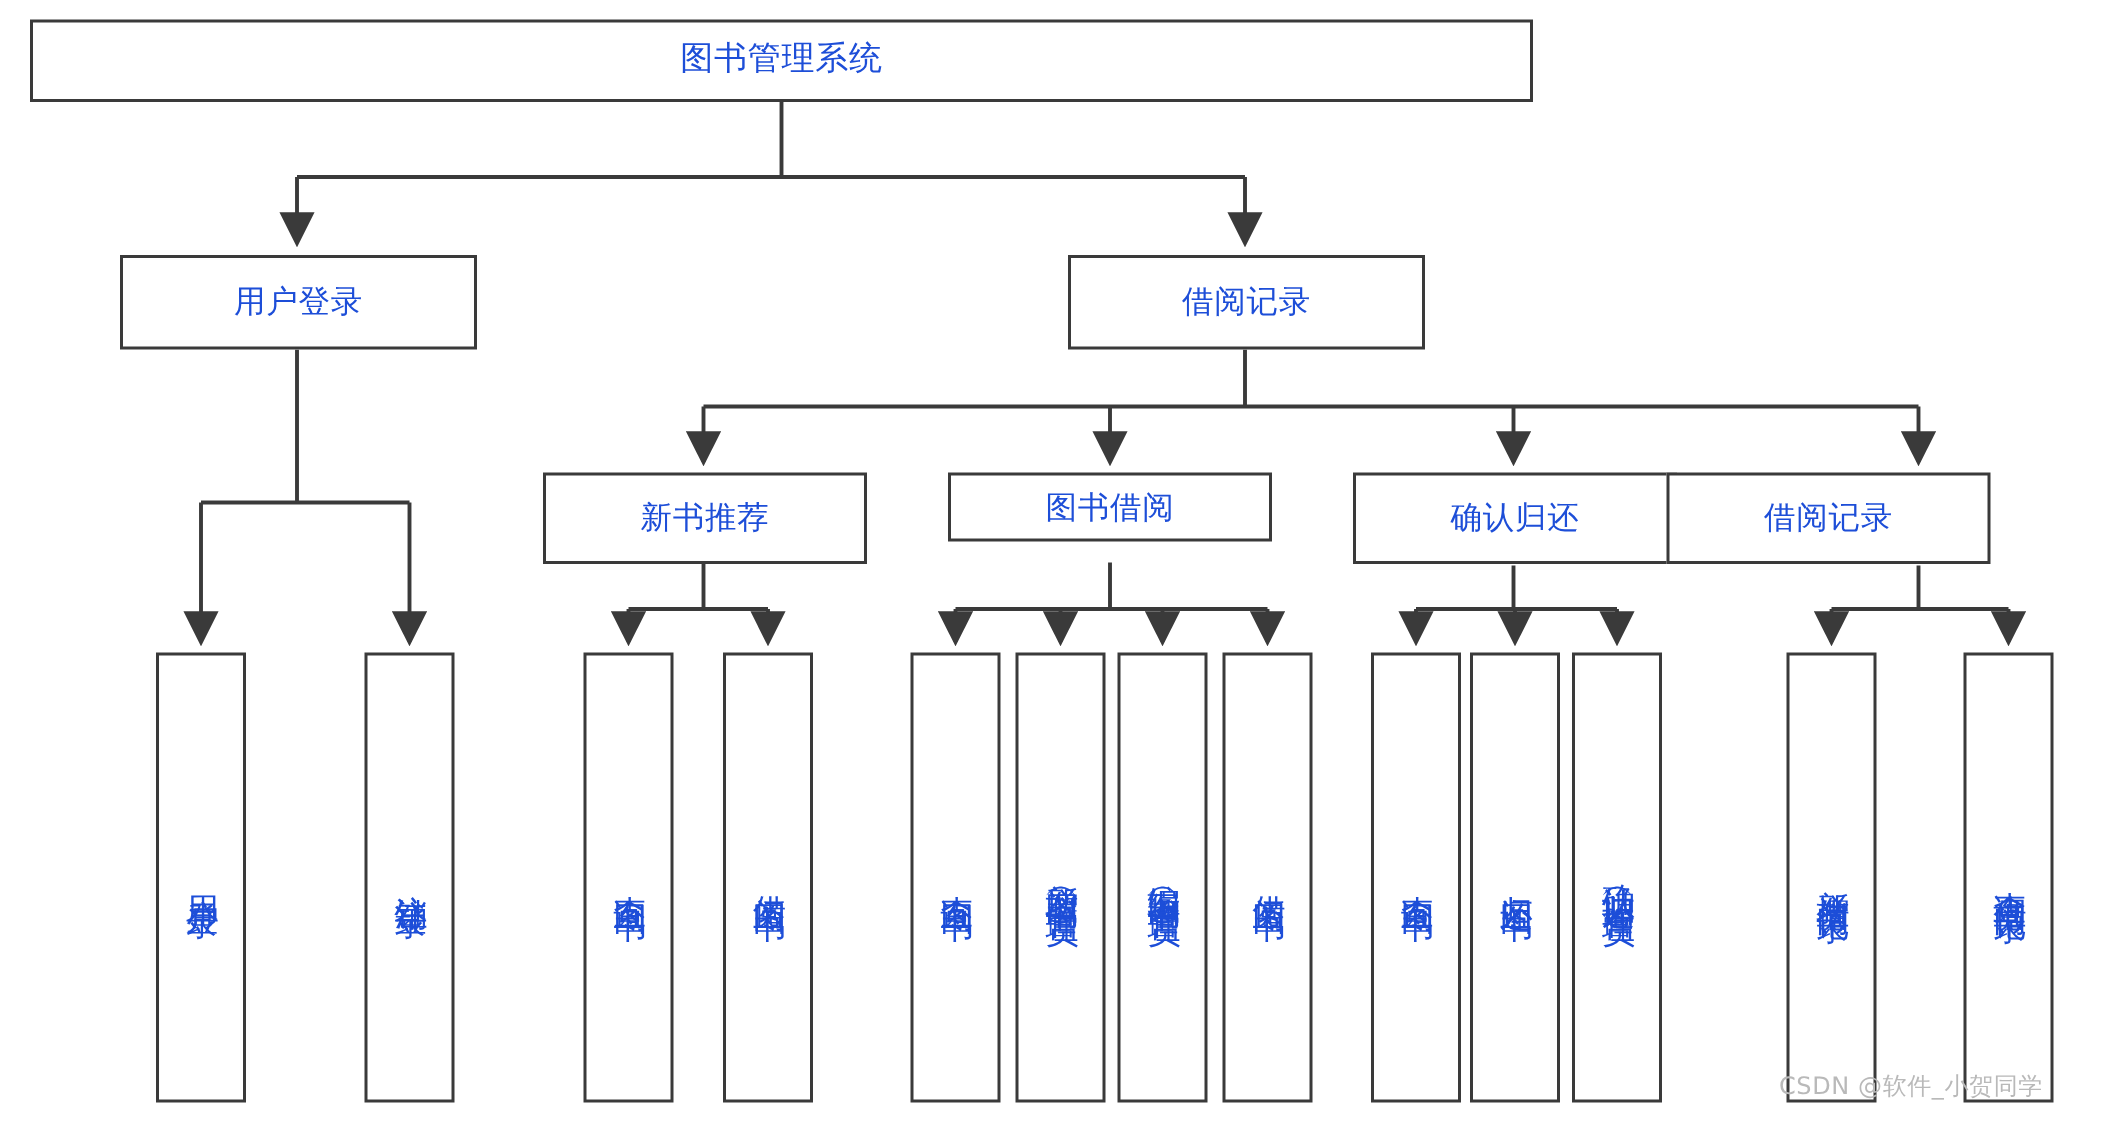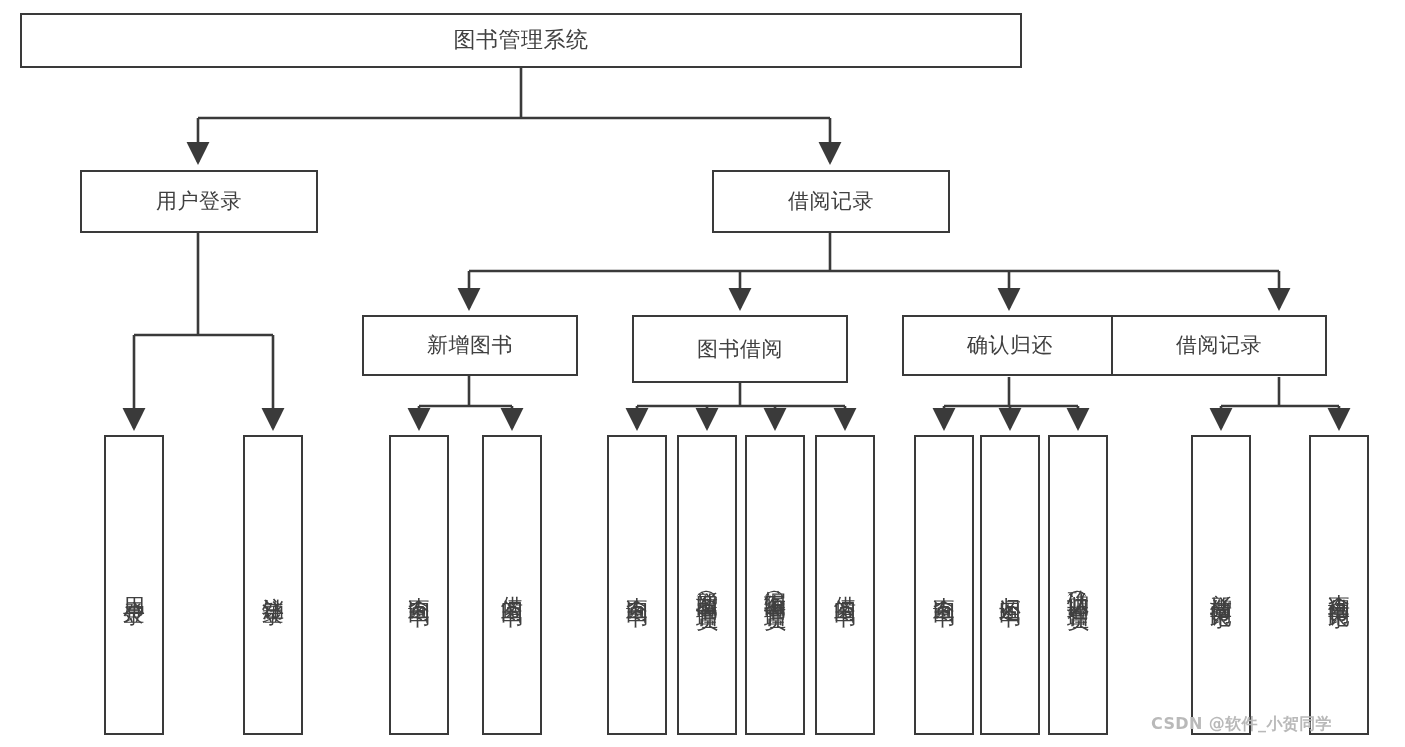--- a/index.html
+++ b/index.html
@@ -27,21 +27,21 @@
     pointer-events: none;
   }
   .node {
     position: absolute;
     box-sizing: border-box;
     border: 2px solid #3a3a3a;
     background: #ffffff;
     display: flex;
     align-items: center;
     justify-content: center;
-    color: #404040;
+    color: #1d4ed8;
   }
   .node .label {
     display: block;
     text-align: center;
     line-height: 1.28;
     white-space: pre;
   }
   
   .node.horiz .label {
     font-size: 21px;
@@ -58,27 +58,26 @@
   .node.vert .label {
     writing-mode: vertical-rl;
     text-orientation: upright;
     font-size: 22px;
     line-height: 1.0;
     letter-spacing: 3px;
     white-space: nowrap;
   }
   .watermark {
     position: absolute;
-    left: 1151px;
+    left: 1186px;
     top: 714px;
     font-size: 16px;
     color: #b9b9b9;
     white-space: nowrap;
     letter-spacing: 0.4px;
-    font-weight: bold;
   }
 </style>
 </head>
 <body>
 
 <div id="diagram-root">
 
   <svg id="connector-layer" viewBox="0 0 1405 747" width="1405" height="747" xmlns="http://www.w3.org/2000/svg">
     <defs>
       <marker id="arrow" viewBox="0 0 12 12" refX="10.5" refY="6" markerWidth="9" markerHeight="9" orient="auto-start-reverse">
@@ -134,23 +133,23 @@
   </div>
 
   <div class="node horiz" style="left:80px; top:170px; width:238px; height:63px;">
     <span class="label">用户登录</span>
   </div>
   <div class="node horiz" style="left:712px; top:170px; width:238px; height:63px;">
     <span class="label">借阅记录</span>
   </div>
 
   <div class="node horiz" style="left:362px; top:315px; width:216px; height:61px;">
-    <span class="label">新增图书</span>
-  </div>
-  <div class="node horiz" style="left:632px; top:315px; width:216px; height:68px;">
+    <span class="label">新书推荐</span>
+  </div>
+  <div class="node horiz" style="left:632px; top:315px; width:216px; height:46px;">
     <span class="label">图书借阅</span>
   </div>
   <div class="node horiz" style="left:902px; top:315px; width:216px; height:61px;">
     <span class="label">确认归还</span>
   </div>
   <div class="node horiz" style="left:1111px; top:315px; width:216px; height:61px;">
     <span class="label">借阅记录</span>
   </div>
 
   <div class="node vert" style="left:104px; top:435px; width:60px; height:300px;">

